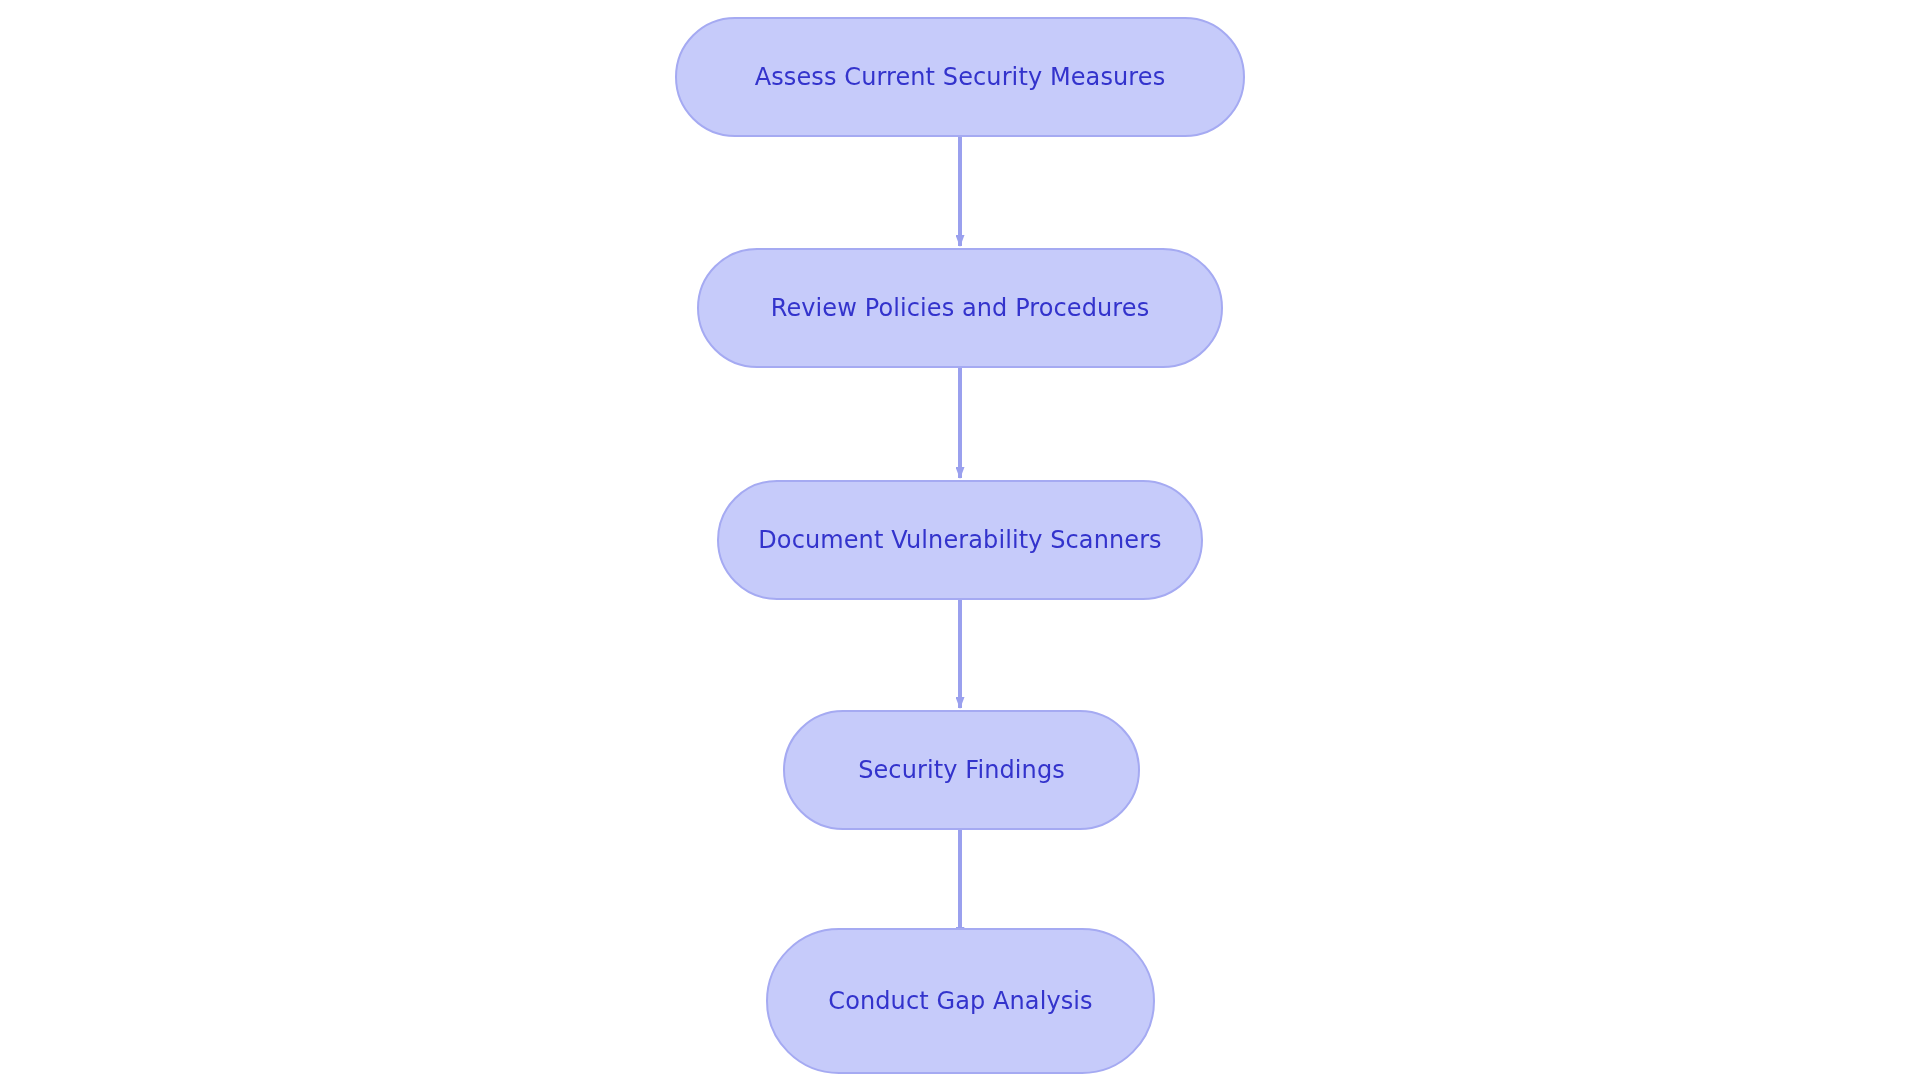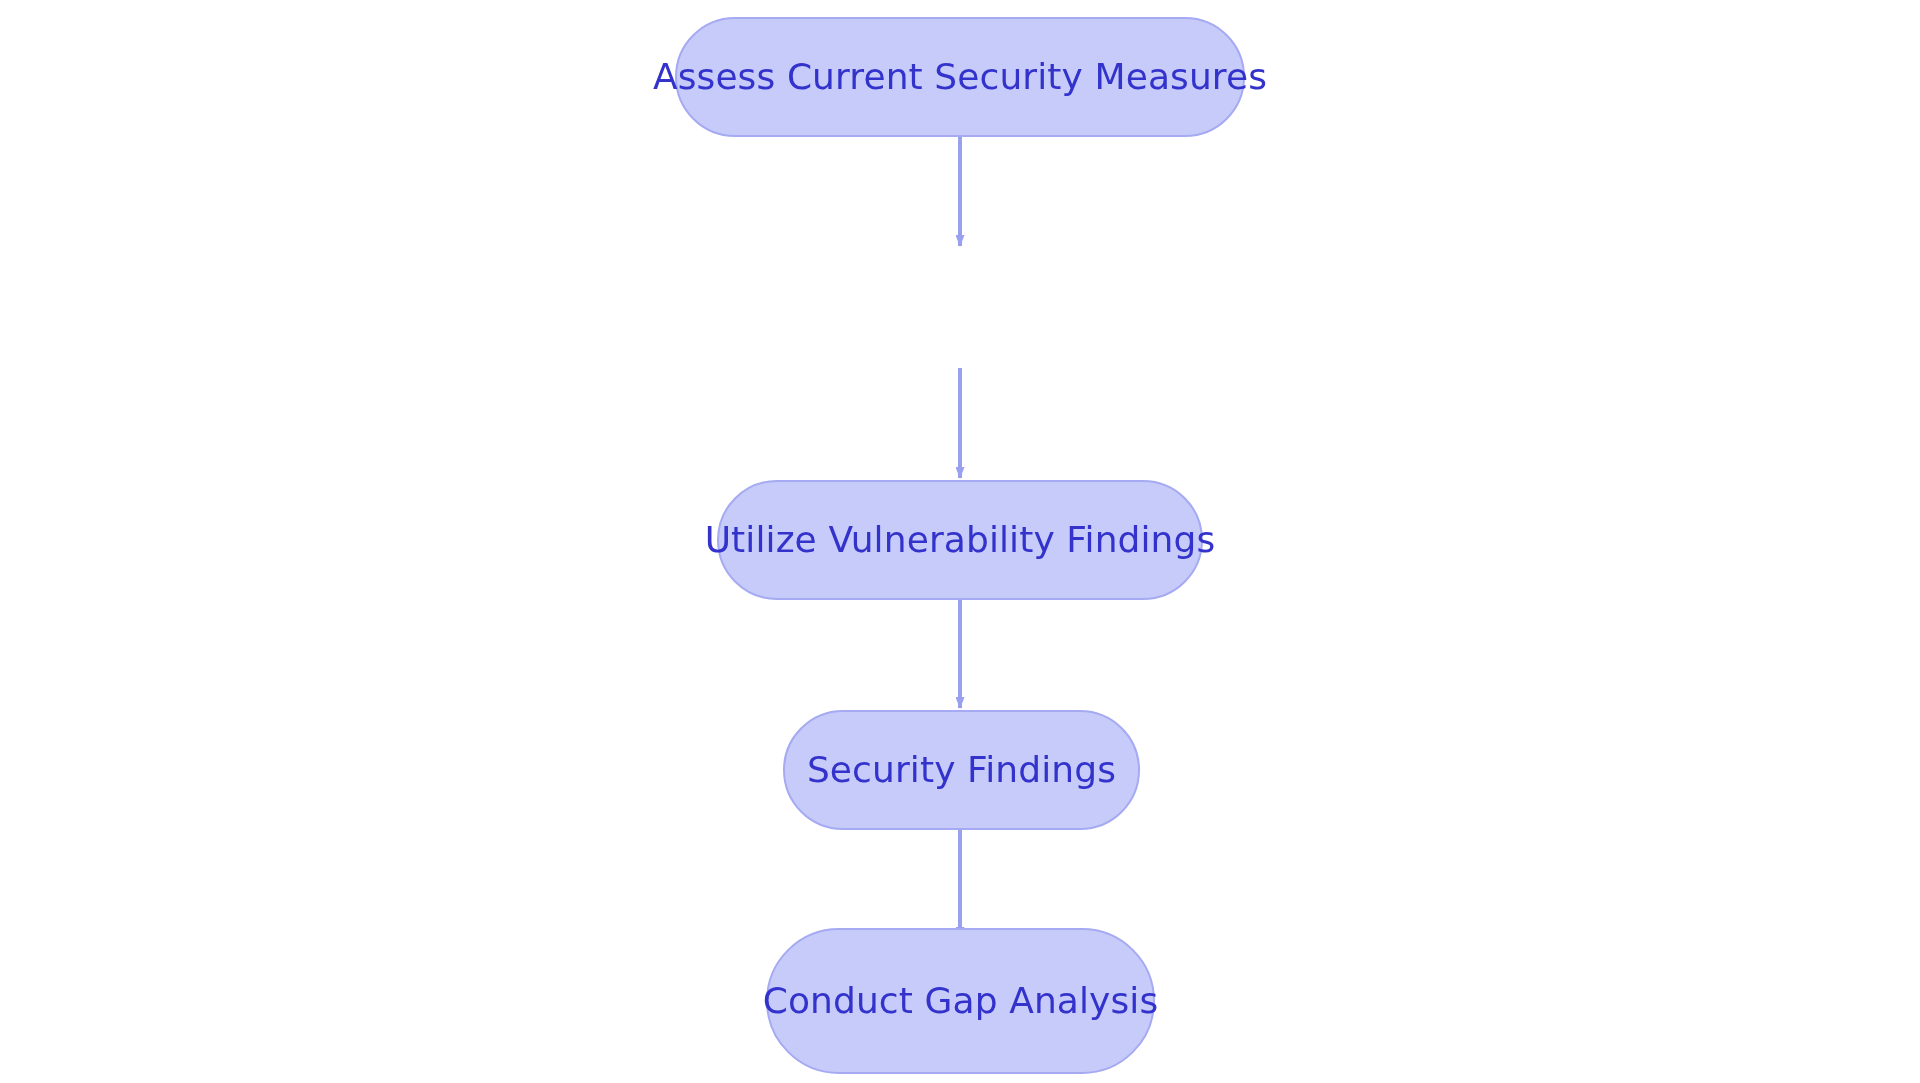--- a/index.html
+++ b/index.html
@@ -42,21 +42,21 @@
     justify-content: center;
     background: #c6cbfa;
     border: 2px solid #a5aaf2;
     border-radius: 999px;
     z-index: 2;
   }
 
   .node-label {
     color: #3333cc;
     font-family: "DejaVu Sans", "Liberation Sans", sans-serif;
-    font-size: 36px;
+    font-size: 24px;
     font-weight: 400;
     letter-spacing: 0.1px;
     line-height: 1;
     white-space: nowrap;
     text-align: left;
     user-select: none;
   }
 </style>
 </head>
 <body>
@@ -81,23 +81,26 @@
     </g>
     <g>
       <line x1="960" y1="830" x2="960" y2="938" stroke="#9aa0ee" stroke-width="4" marker-end="url(#arrowhead)"></line>
     </g>
   </svg>
 
   <div class="flow-node" id="node-1" style="left: 675px; top: 17px; width: 570px; height: 120px; background: rgb(198, 203, 250); border-color: rgb(165, 170, 242);">
     <span class="node-label" style="color: rgb(51, 51, 204);">Assess Current Security Measures</span>
   </div>
 
+  <div class="flow-node" id="node-2" style="left: 697px; top: 248px; width: 526px; height: 120px; background: rgb(198, 203, 250); border-color: rgb(165, 170, 242);">
+    <span class="node-label" style="color: rgb(51, 51, 204);">Review Policies and Procedures</span>
+  </div>
 
   <div class="flow-node" id="node-3" style="left: 717px; top: 480px; width: 486px; height: 120px; background: rgb(198, 203, 250); border-color: rgb(165, 170, 242);">
-    <span class="node-label" style="color: rgb(51, 51, 204);">Utilize Vulnerability Findings</span>
+    <span class="node-label" style="color: rgb(51, 51, 204);">Document Vulnerability Scanners</span>
   </div>
 
   <div class="flow-node" id="node-4" style="left: 783px; top: 710px; width: 357px; height: 120px; background: rgb(198, 203, 250); border-color: rgb(165, 170, 242);">
     <span class="node-label" style="color: rgb(51, 51, 204);">Security Findings</span>
   </div>
 
   <div class="flow-node" id="node-5" style="left: 766px; top: 928px; width: 389px; height: 146px; background: rgb(198, 203, 250); border-color: rgb(165, 170, 242);">
     <span class="node-label" style="color: rgb(51, 51, 204);">Conduct Gap Analysis</span>
   </div>
 

